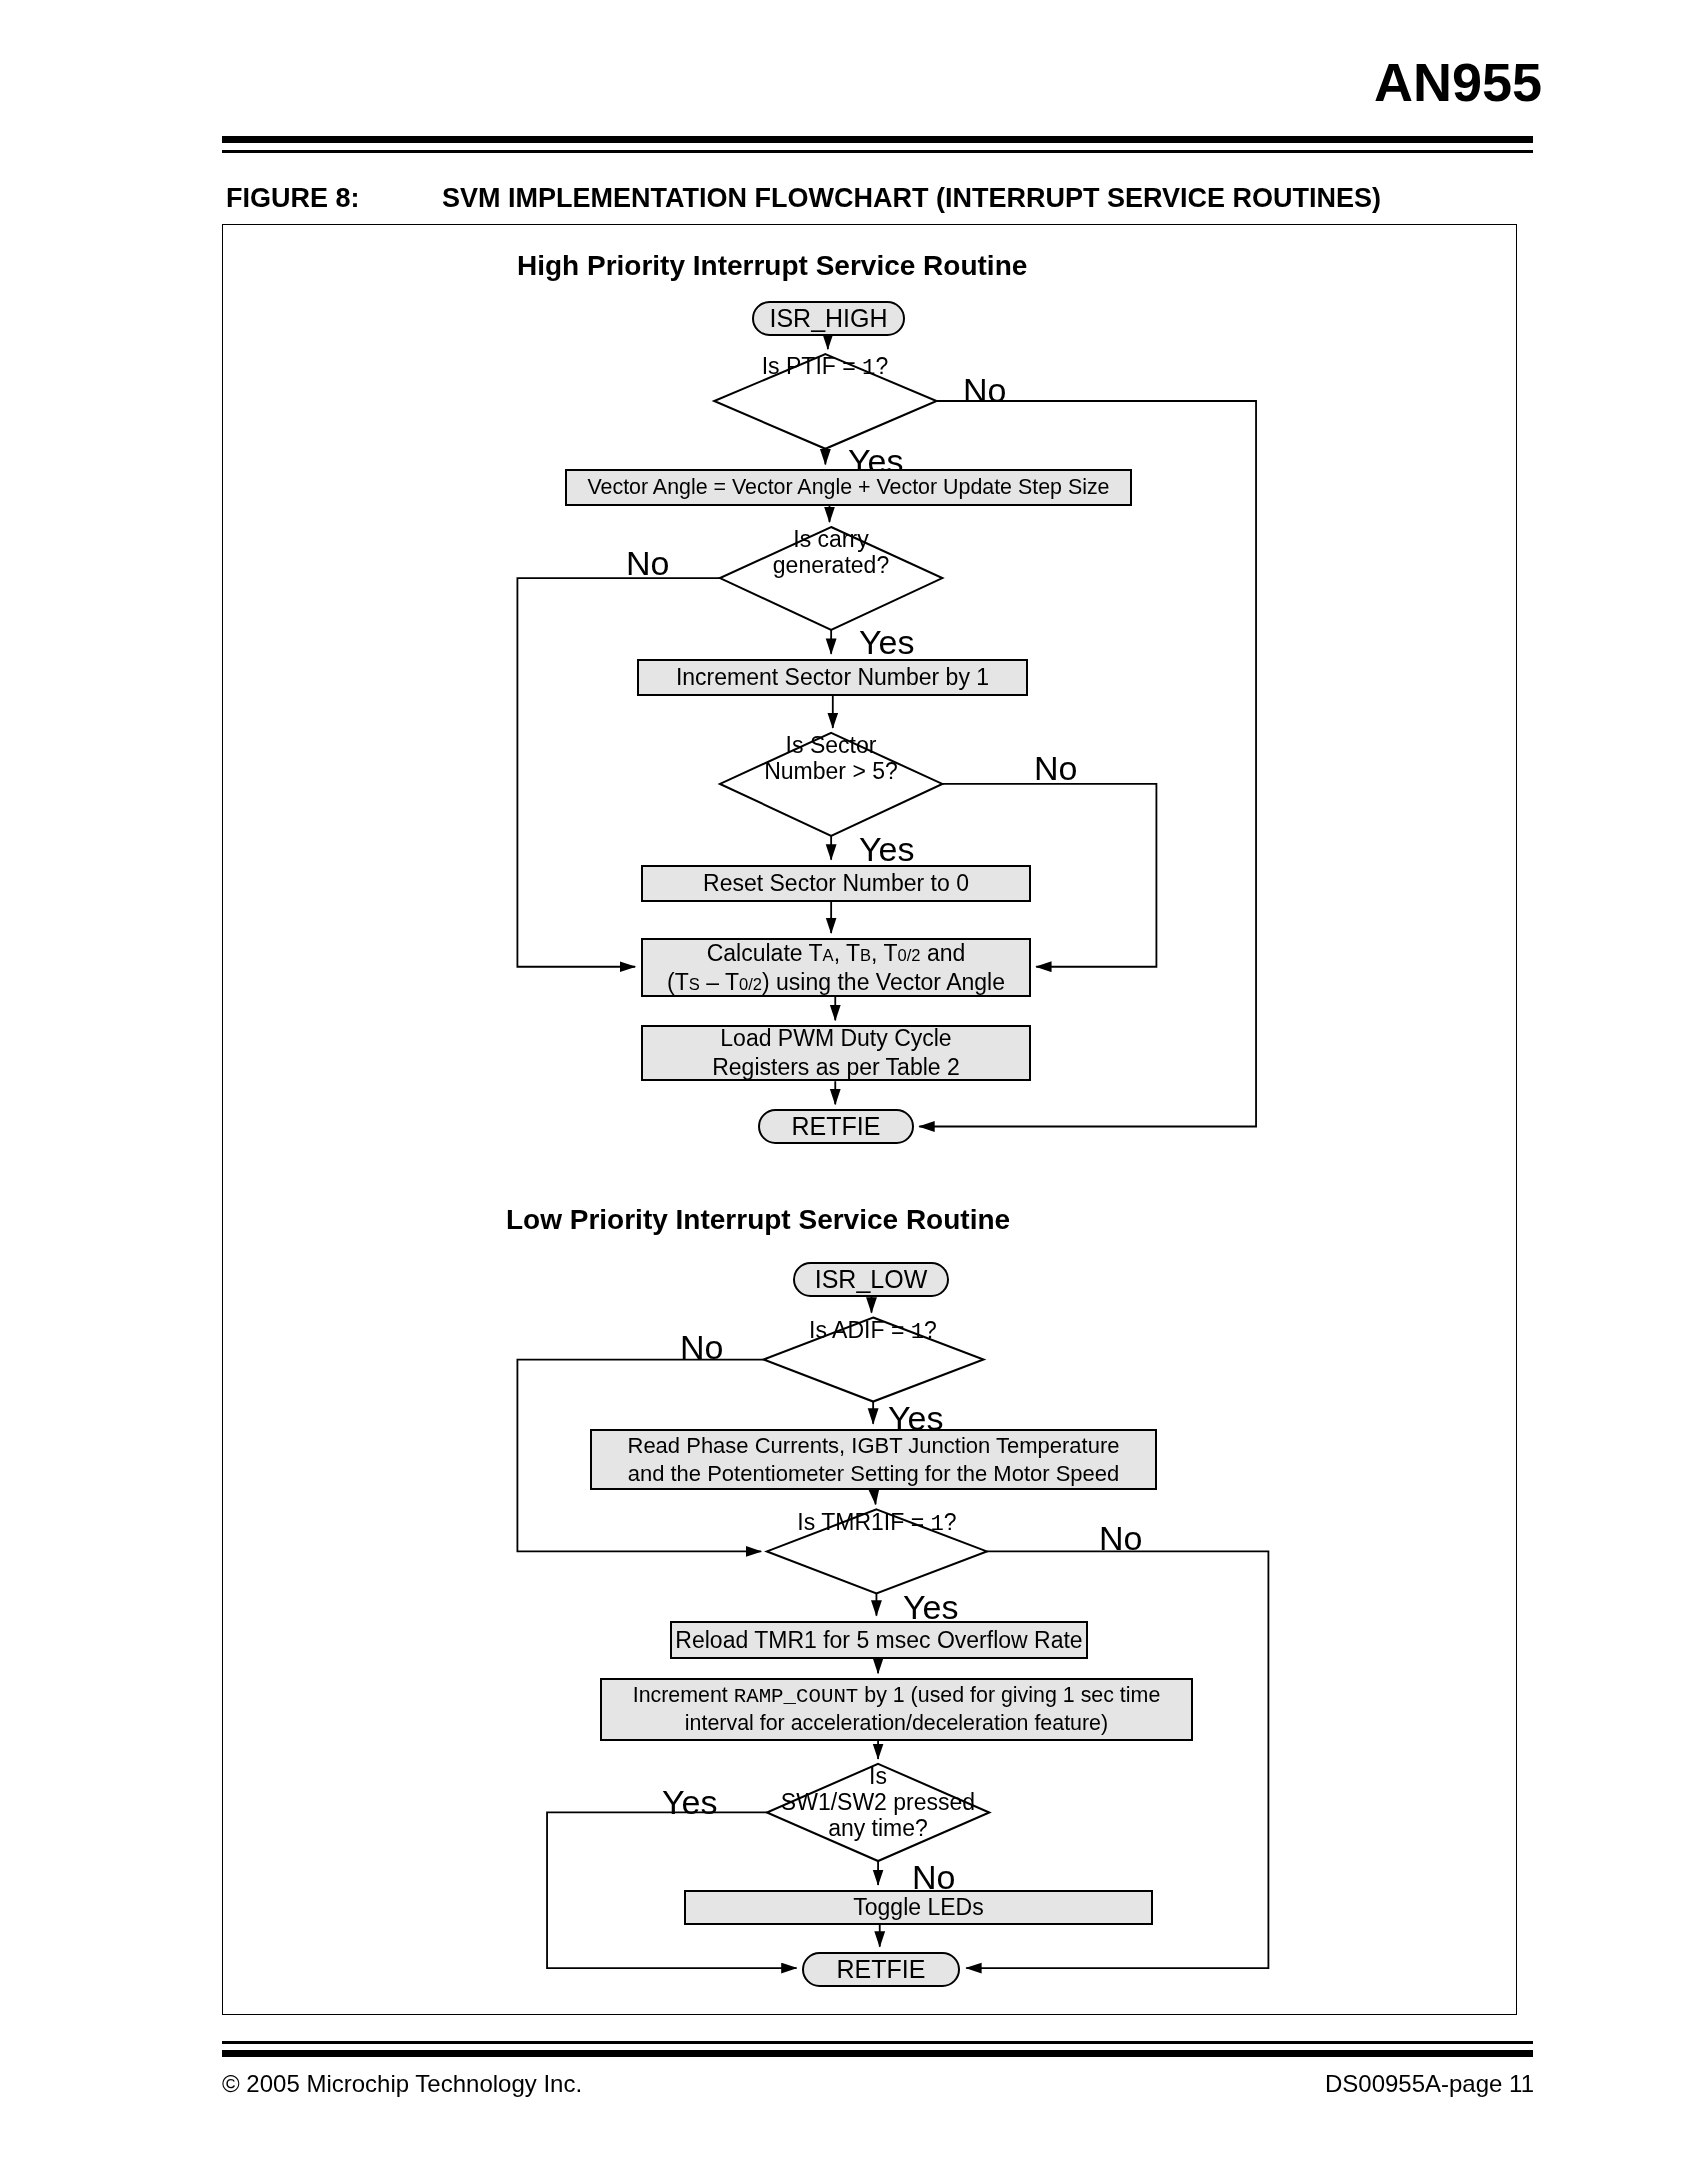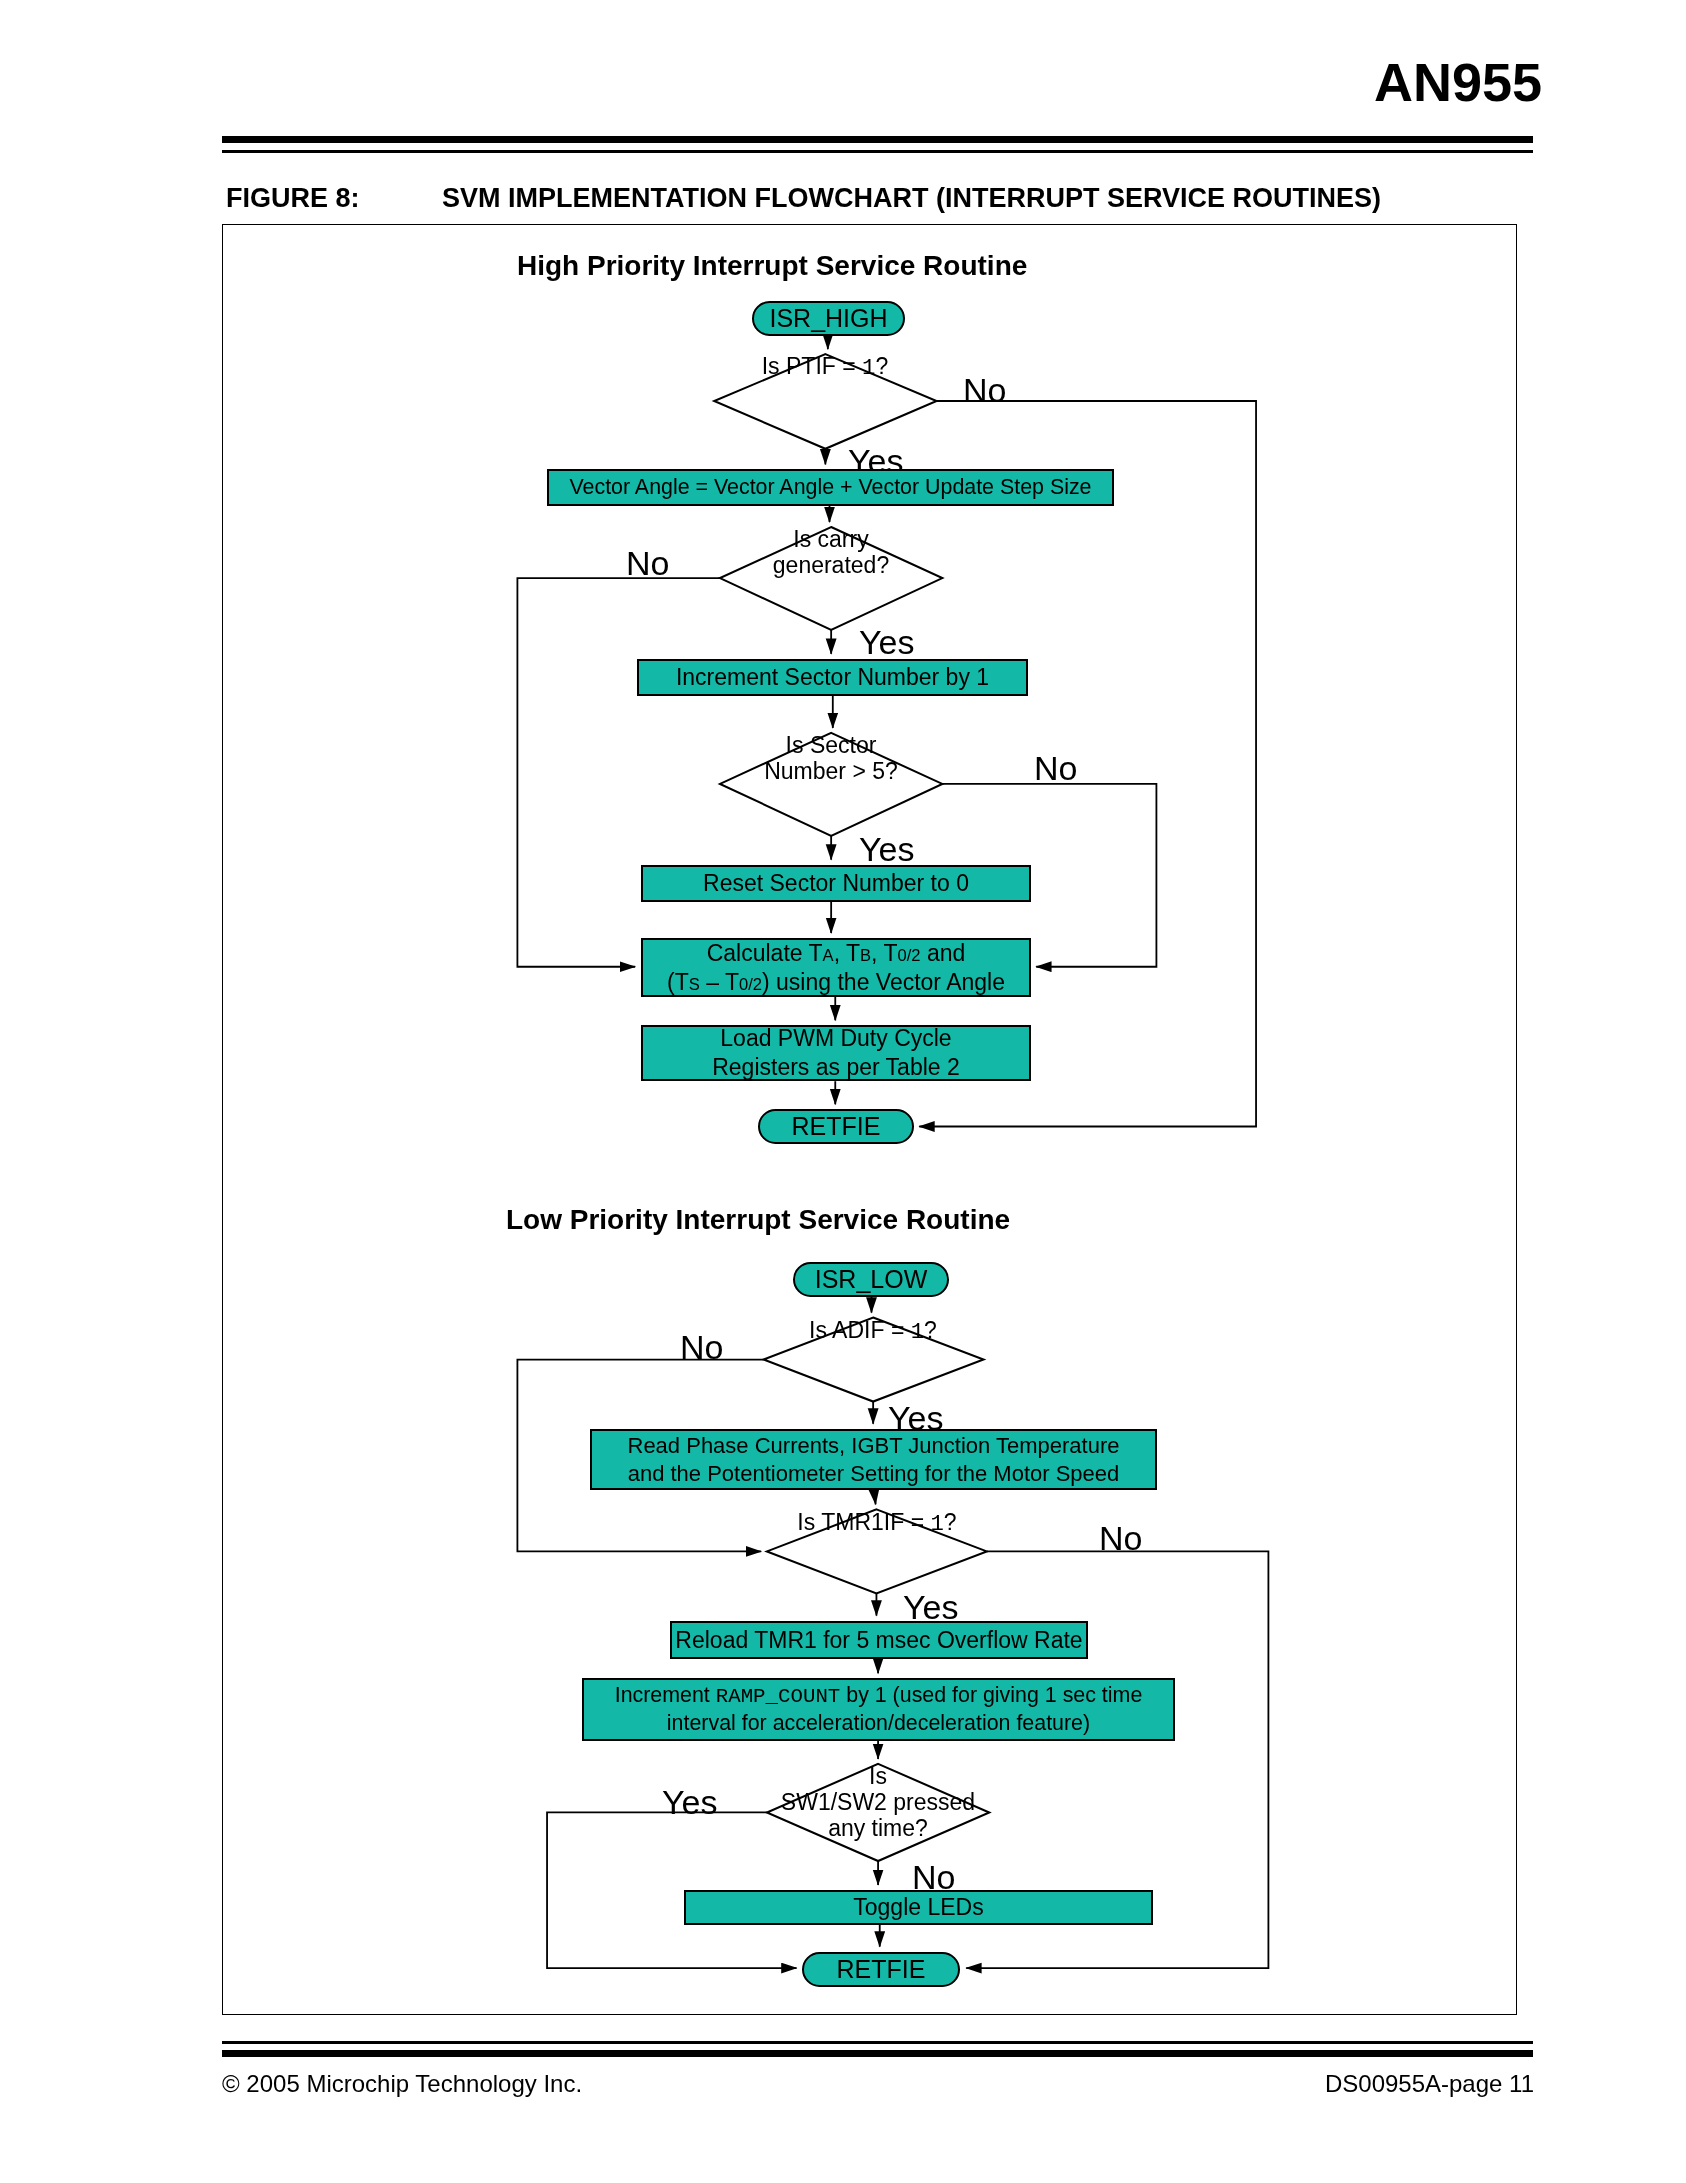--- a/index.html
+++ b/index.html
@@ -21,33 +21,33 @@
   .fig-heading { position: absolute; top: 183px; font-size: 27px; font-weight: bold; white-space: nowrap; }
   #figure-frame {
     position: absolute; left: 222px; top: 224px; width: 1295px; height: 1791px;
     border: 1.6px solid #000; background: #fff;
   }
   .sect { position: absolute; font-weight: bold; font-size: 28px; white-space: nowrap; }
   svg.flow { position: absolute; left: 0; top: 0; pointer-events: none; }
   .node {
     position: absolute; display: flex; flex-direction: column;
     align-items: center; justify-content: center; text-align: center;
-    font-size: 23px; line-height: 1.24; background: #14b8a6;
+    font-size: 23px; line-height: 1.24; background: #e5e5e5;
   }
   .box  { border: 2.5px solid #000; }
   .term { border: 2.5px solid #000; border-radius: 18px; font-size: 25px; }
   .dtext {
     position: absolute; display: flex; flex-direction: column;
     align-items: center; text-align: center;
     font-size: 23px; line-height: 1.12; background: transparent;
   }
   .lbl { position: absolute; font-size: 34px; white-space: nowrap; }
   .mono { font-family: "Liberation Mono", "DejaVu Sans Mono", monospace; font-size: 0.97em; }
   .sub  { font-size: 0.72em; }
-  .fs26 { font-size: 21.4px; }
+  .fs26 { font-size: 21.4px; margin-left: 18px; }
   .fs27 { font-size: 22px; }
   .footer-text { position: absolute; top: 2070px; font-size: 24px; white-space: nowrap; }
 </style>
 </head>
 <body>
 
 <div id="page">
 
   <div id="doc-id">AN955</div>
   <div class="rule" style="top:136px;height:7.4px;"></div>

